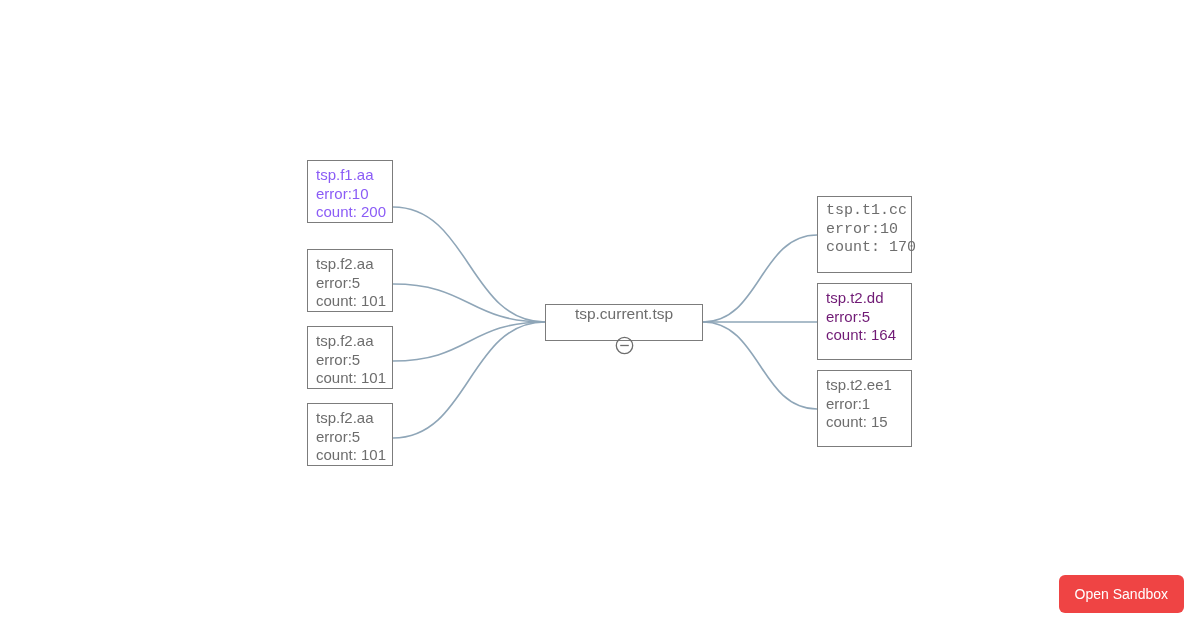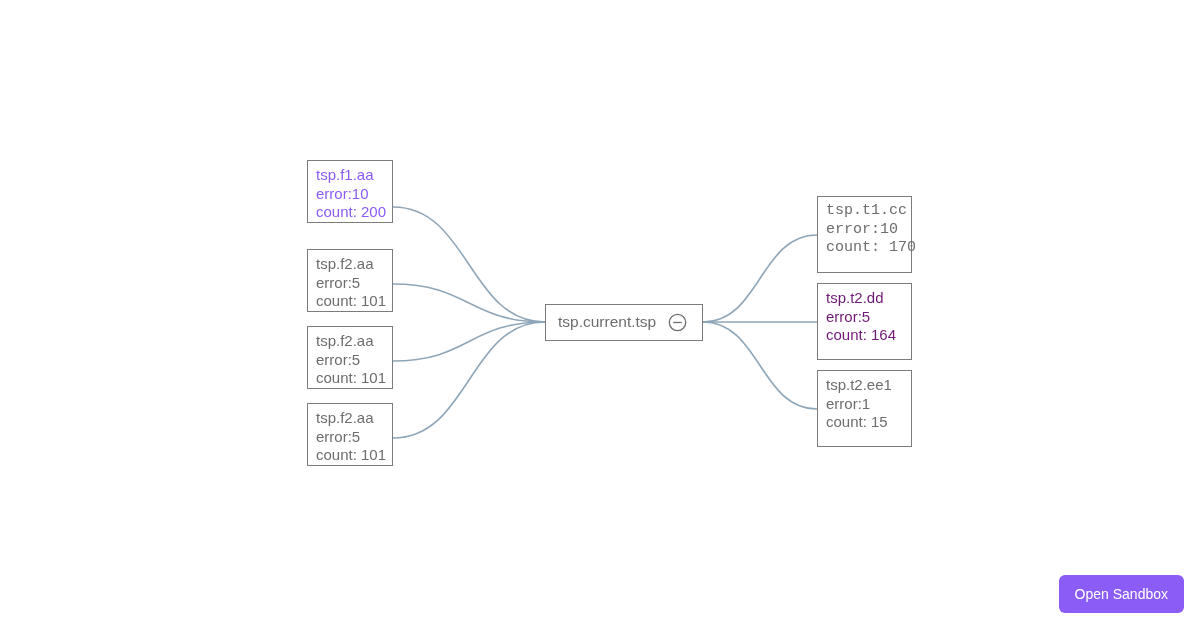--- a/index.html
+++ b/index.html
@@ -55,39 +55,40 @@
   }
 
   .node-center {
     display: flex;
     align-items: center;
     justify-content: flex-start;
     padding: 0 12px;
     height: 37px;
     font-size: 15.5px;
     gap: 12px;
+    flex-direction: column;
   }
 
   .collapse-icon {
     display: inline-flex;
     width: 19px;
     height: 19px;
     flex: 0 0 19px;
     align-items: center;
     justify-content: center;
   }
   .collapse-icon svg {
     display: block;
   }
 
   #open-sandbox-button {
     position: absolute;
     right: 16px;
     bottom: 17px;
-    background: #8b5cf6;
+    background: #ef4444;
     color: #ffffff;
     font-size: 14px;
     line-height: 1;
     padding: 12px 16px;
     border: none;
     border-radius: 6px;
     font-family: "Liberation Sans", sans-serif;
     cursor: pointer;
   }
 </style>

